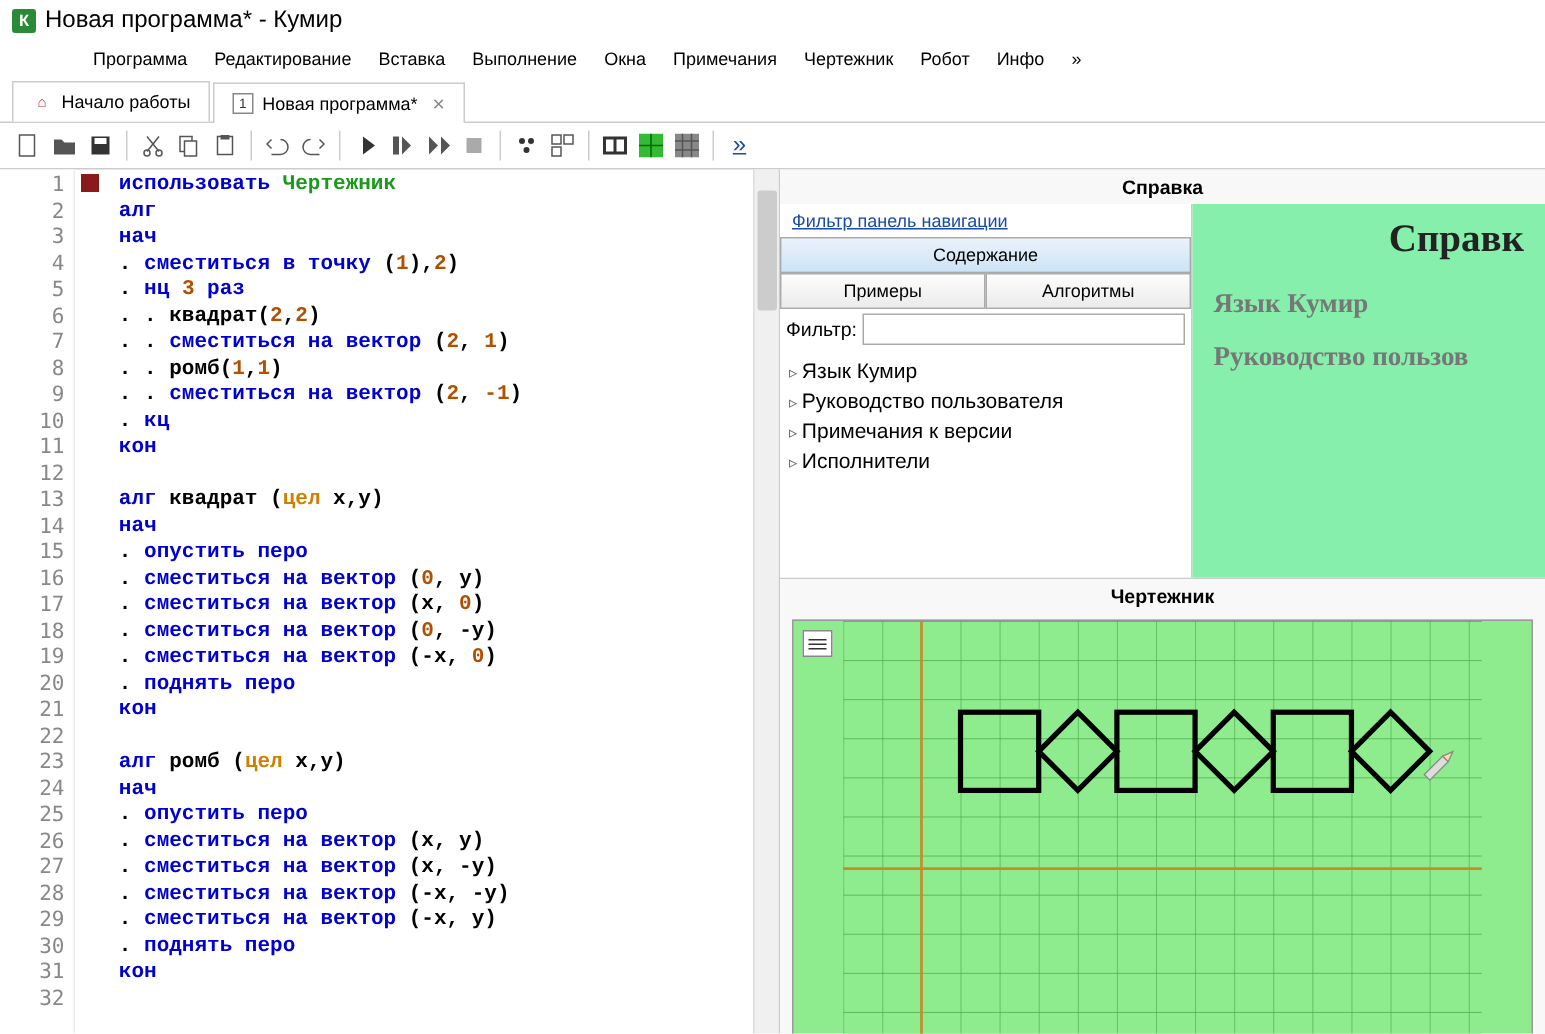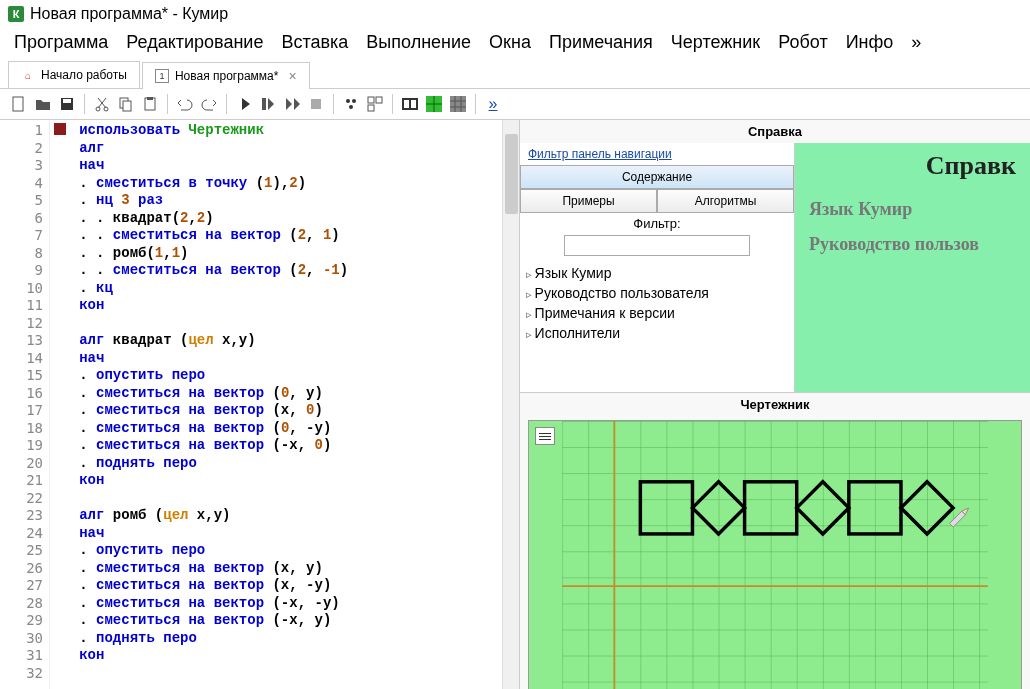--- a/index.html
+++ b/index.html
@@ -1,20 +1,20 @@
 <!DOCTYPE html>
 <html><head>
 <meta charset="utf-8">
 <style>
 * { box-sizing: border-box; margin: 0; padding: 0; }
 body { font-family: "Segoe UI", Tahoma, sans-serif; font-size: 13px; background: #fff; color: #000; overflow: hidden; width: 1030px; height: 689px; }
 .titlebar { display: flex; align-items: center; padding: 4px 8px; height: 28px; }
 .app-icon { width: 16px; height: 16px; background: #2a8a3a; color: #fff; font-weight: bold; font-size: 11px; display: flex; align-items: center; justify-content: center; border-radius: 2px; margin-right: 6px; }
 .title-text { font-size: 16px; }
-.menubar { display: flex; gap: 18px; padding: 4px 14px 8px; font-size: 18px; }
+.menubar { display: flex; gap: 18px; padding: 4px 14px 8px; font-size: 12px; margin-left: 48px; }
 .menubar span { cursor: default; }
 .tabbar { display: flex; padding: 0 8px; border-bottom: 1px solid #ccc; }
 .tab { display: flex; align-items: center; gap: 6px; padding: 5px 12px; border: 1px solid #ccc; border-bottom: none; background: #fff; margin-right: 2px; font-size: 12px; }
 .tab.active { background: #fff; position: relative; top: 1px; }
 .tab-icon { width: 14px; height: 14px; display: inline-flex; align-items: center; justify-content: center; font-size: 10px; color: #c33; }
 .tab-icon.doc { border: 1px solid #888; font-size: 9px; color: #333; }
 .tab-close { color: #888; font-size: 14px; cursor: pointer; margin-left: 4px; }
 .toolbar { display: flex; align-items: center; gap: 2px; padding: 4px 8px; border-bottom: 1px solid #ccc; }
 .tbtn { width: 22px; height: 22px; display: flex; align-items: center; justify-content: center; cursor: pointer; border-radius: 2px; }
 .tsep { width: 1px; height: 20px; background: #ccc; margin: 0 4px; }
@@ -32,21 +32,21 @@
 .type { color: #d08000; }
 .black { color: #000; }
 .right { flex: 1; display: flex; flex-direction: column; background: #f8f8f8; }
 .help-panel { display: flex; border-bottom: 1px solid #ccc; height: 250px; }
 .help-nav { width: 275px; border-right: 1px solid #ccc; background: #fff; display: flex; flex-direction: column; }
 .help-title { text-align: center; font-weight: bold; padding: 4px; }
 .hide-link { padding: 4px 8px; color: #1a4ba8; text-decoration: underline; font-size: 12px; cursor: pointer; }
 .nav-tabs { display: flex; }
 .nav-tab { flex: 1; text-align: center; padding: 4px; border: 1px solid #aaa; background: linear-gradient(#fdfdfd,#ebebeb); font-size: 12px; cursor: pointer; }
 .nav-tab.active { background: linear-gradient(#eaf2fb,#cde4f7); }
-.filter-row { display: flex; align-items: center; padding: 3px 4px; gap: 4px; flex-direction: column; }
+.filter-row { display: flex; align-items: center; padding: 3px 4px; gap: 4px; }
 .filter-row input { flex: 1; border: 1px solid #aaa; padding: 2px 4px; font-size: 13px; }
 .tree { padding: 4px 6px; font-size: 14px; }
 .tree-item { padding: 2px 0; cursor: pointer; }
 .tree-item::before { content: "▹ "; color: #666; font-size: 11px; }
 .help-content { flex: 1; padding: 8px 14px; background: #86efac; overflow: hidden; }
 .help-h1 { font-family: Georgia, serif; font-size: 26px; font-weight: bold; text-align: right; color: #222; margin-bottom: 18px; }
 .help-link { display: block; color: #777; font-family: Georgia, serif; font-size: 18px; font-weight: bold; margin: 14px 0; cursor: pointer; }
 .drawer-panel { flex: 1; display: flex; flex-direction: column; }
 .drawer-title { text-align: center; font-weight: bold; padding: 4px; }
 .canvas-wrap { flex: 1; margin: 4px 8px 8px; border: 1px solid #999; position: relative; background: #8eec8e; overflow: hidden; }

